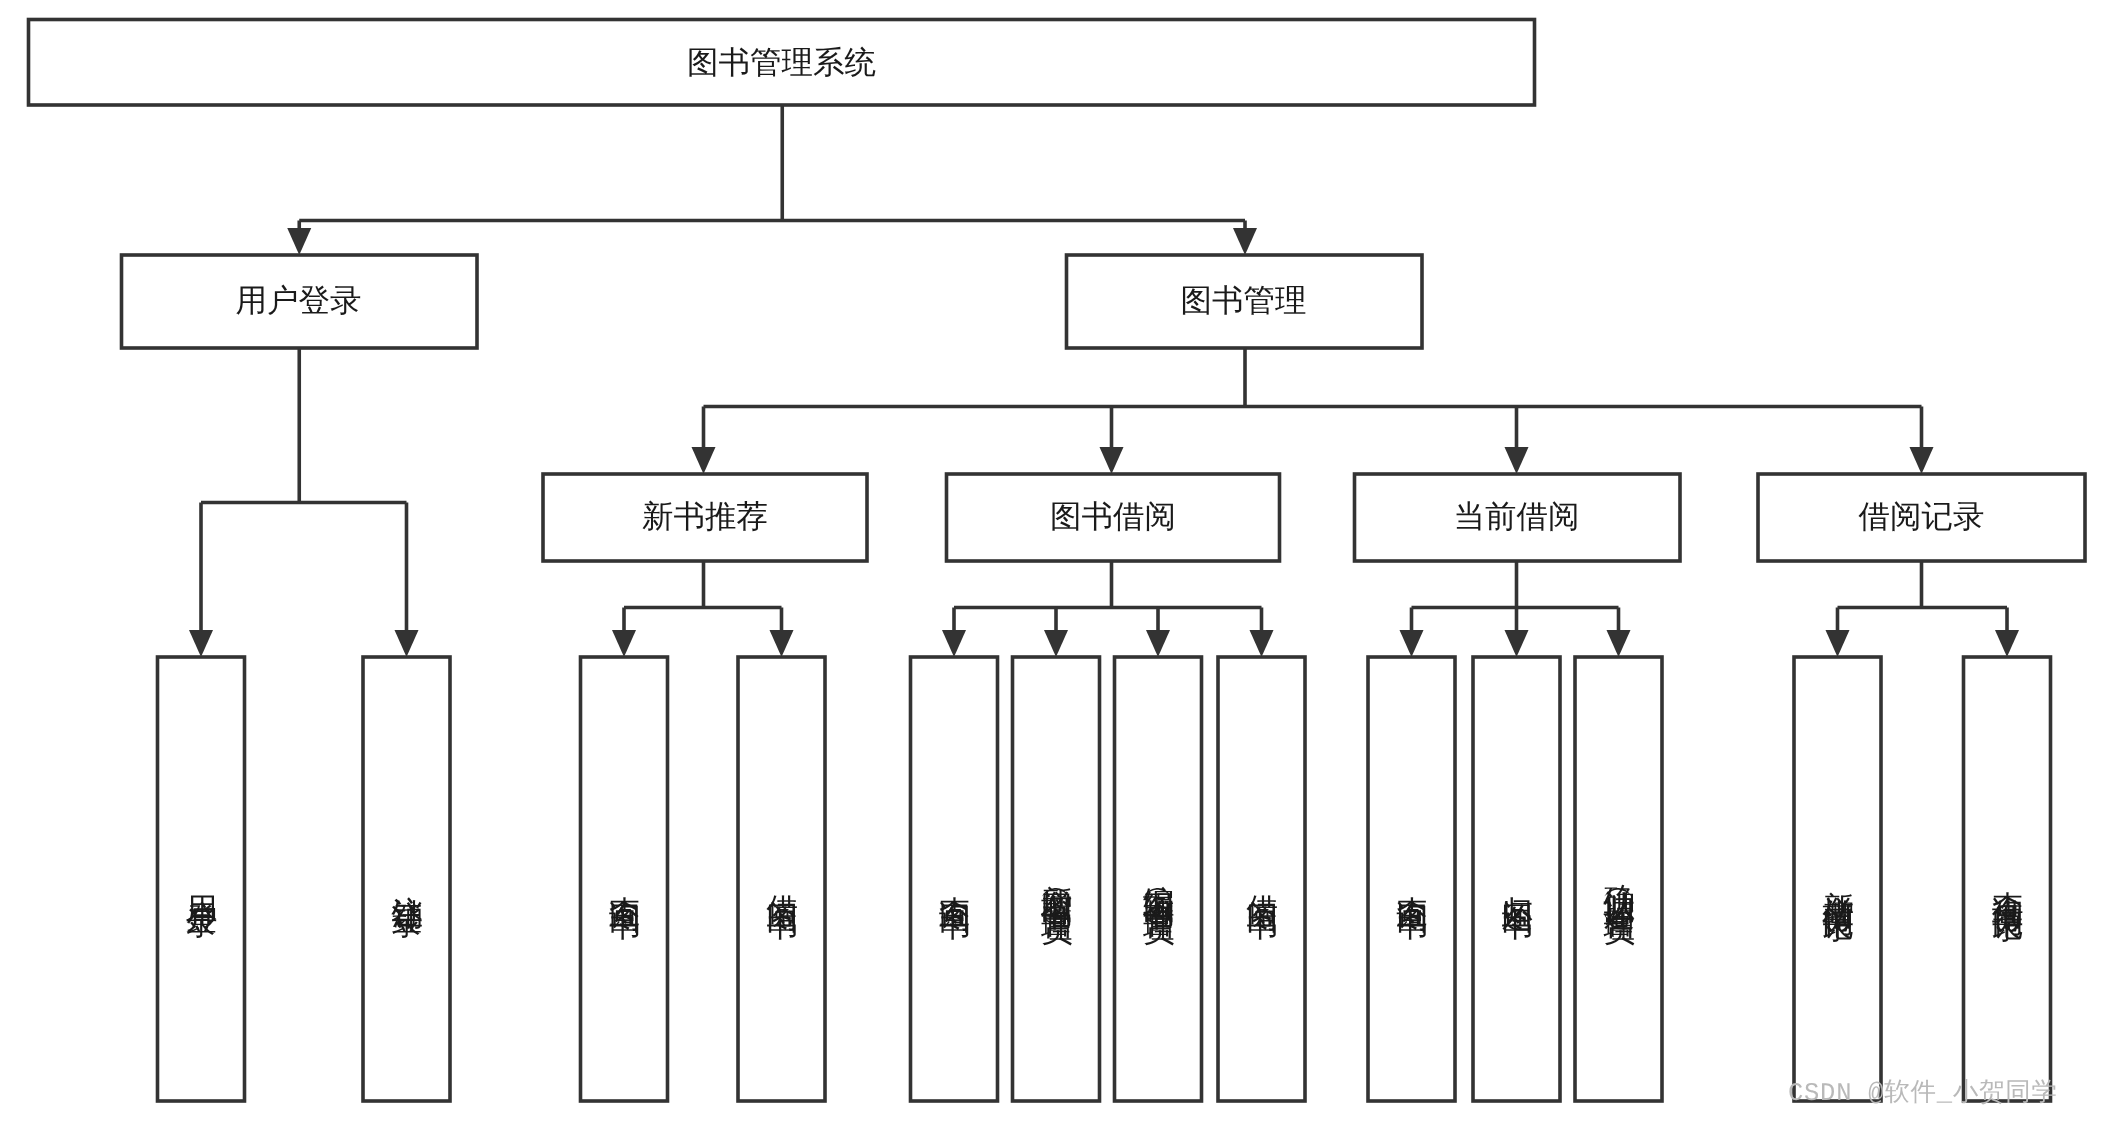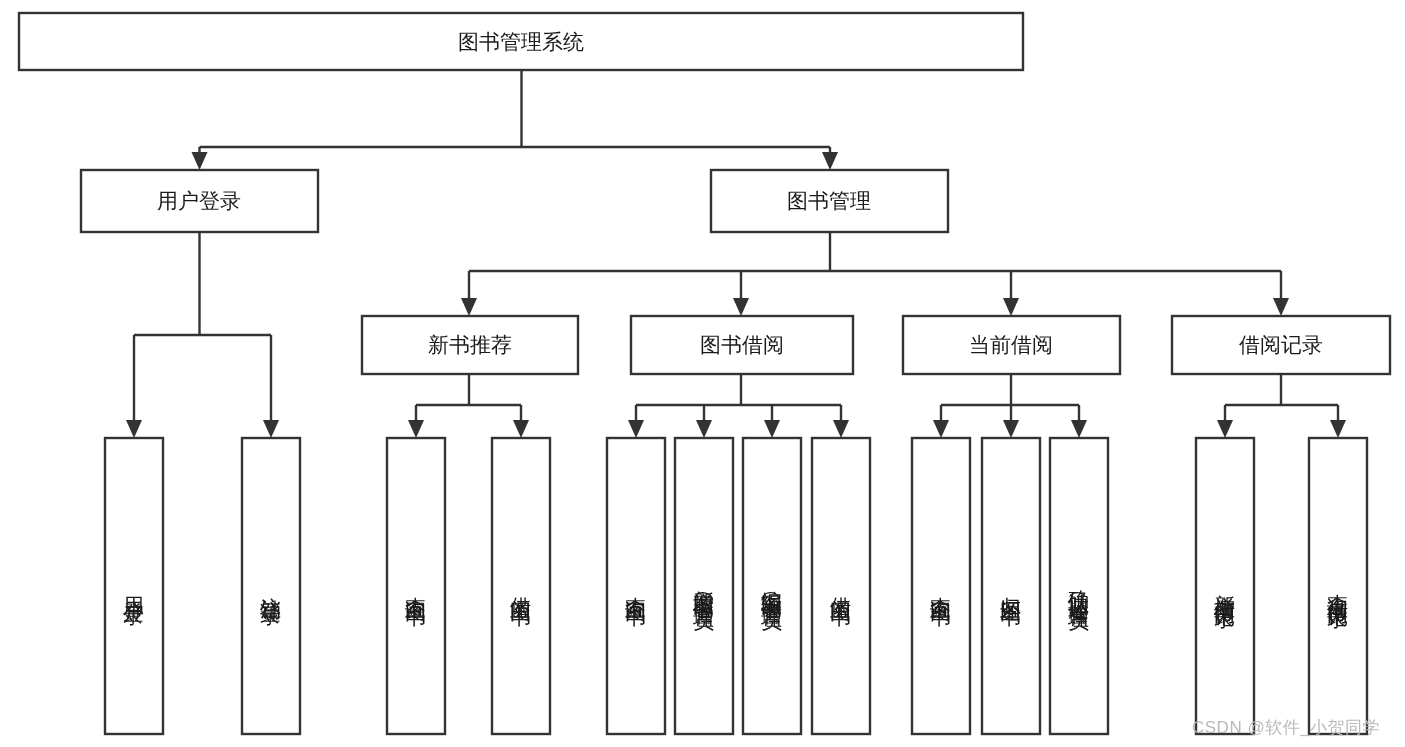--- a/index.html
+++ b/index.html
@@ -63,21 +63,21 @@
     justify-content: center;
     text-align: center;
     white-space: nowrap;
     pointer-events: none;
     user-select: none;
   }
   .watermark {
     position: absolute;
     left: 1192px;
     top: 716px;
-    font-family: Liberation Sans, sans-serif;
+    font-family: Liberation Mono, monospace;
     font-size: 17px;
     color: #b9b9b9;
     white-space: nowrap;
     letter-spacing: 0.5px;
   }
 </style>
 </head>
 <body>
 
 <div id="diagram-root">

